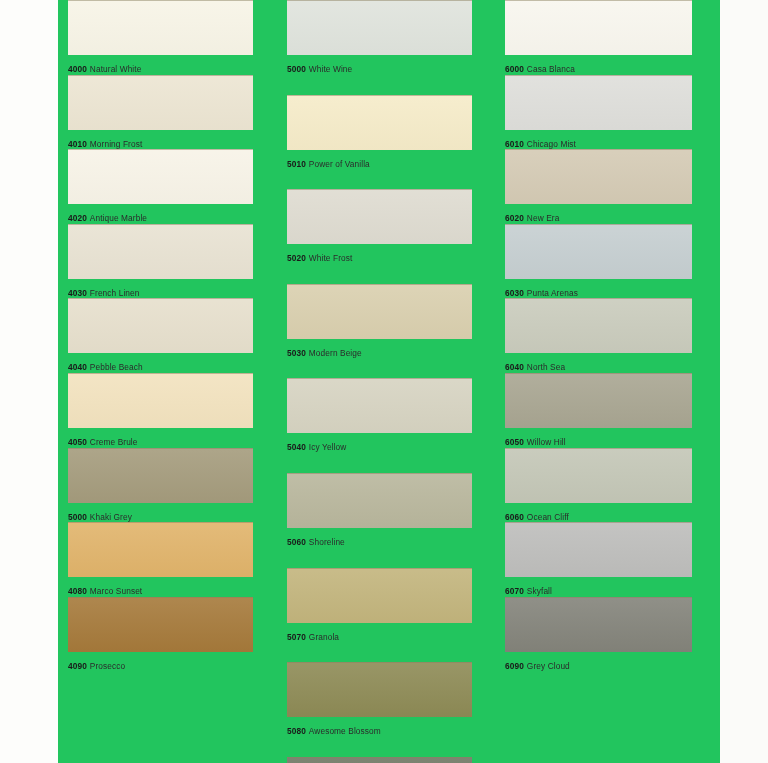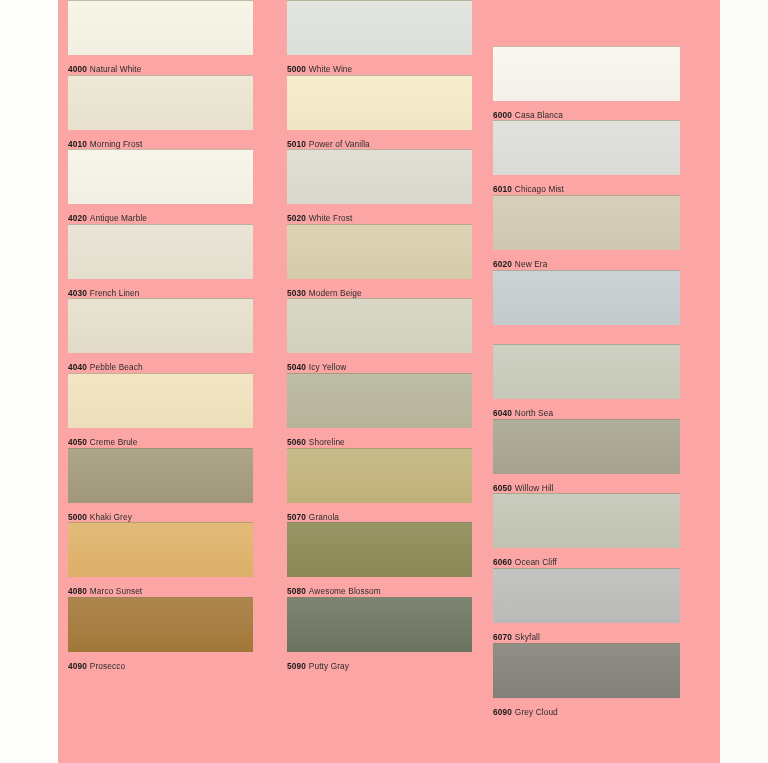--- a/index.html
+++ b/index.html
@@ -10,21 +10,21 @@
     width: 768px;
     height: 763px;
     background: #ffffff;
     font-family: "Liberation Sans", sans-serif;
     overflow: hidden;
   }
   #chart {
     position: relative;
     width: 768px;
     height: 763px;
-    background: #fca5a5;
+    background: #22c55e;
   }
   
   .page-edge-left {
     position: absolute;
     left: 0; top: 0;
     width: 58px; height: 763px;
     background: #fdfdfb;
   }
   .page-edge-right {
     position: absolute;
@@ -37,22 +37,22 @@
     left: 0; top: 0;
     width: 768px; height: 763px;
     display: flex;
   }
   .column {
     position: relative;
     display: flex;
     flex-direction: column;
   }
   .col-0 { margin-left: 68px; width: 185px; }
-  .col-1 { margin-left: 34px; width: 185px; }
-  .col-2 { margin-left: 21px; width: 187px; justify-content: center; }
+  .col-1 { margin-left: 34px; width: 185px; gap: 20px; }
+  .col-2 { margin-left: 33px; width: 187px; }
 
   .swatch-cell {
     position: relative;
     height: 74.6px;
     box-sizing: border-box;
   }
   .chip {
     width: 100%;
     height: 55px;
     border-top: 1.5px solid rgba(150,140,110,0.55);
@@ -178,20 +178,21 @@
         <div class="swatch-cell">
           <div class="chip" style="background-color: rgb(222, 222, 218);"></div>
           <div class="label-row"><span class="code">6010</span><span class="cname">Chicago Mist</span></div>
         </div>
         <div class="swatch-cell">
           <div class="chip" style="background-color: rgb(212, 202, 180);"></div>
           <div class="label-row"><span class="code">6020</span><span class="cname">New Era</span></div>
         </div>
         <div class="swatch-cell">
           <div class="chip" style="background-color: rgb(197, 206, 208);"></div>
+          <div class="label-row"><span class="code">6030</span><span class="cname">Punta Arenas</span></div>
         </div>
         <div class="swatch-cell">
           <div class="chip" style="background-color: rgb(201, 203, 188);"></div>
           <div class="label-row"><span class="code">6040</span><span class="cname">North Sea</span></div>
         </div>
         <div class="swatch-cell">
           <div class="chip" style="background-color: rgb(168, 165, 145);"></div>
           <div class="label-row"><span class="code">6050</span><span class="cname">Willow Hill</span></div>
         </div>
         <div class="swatch-cell">

